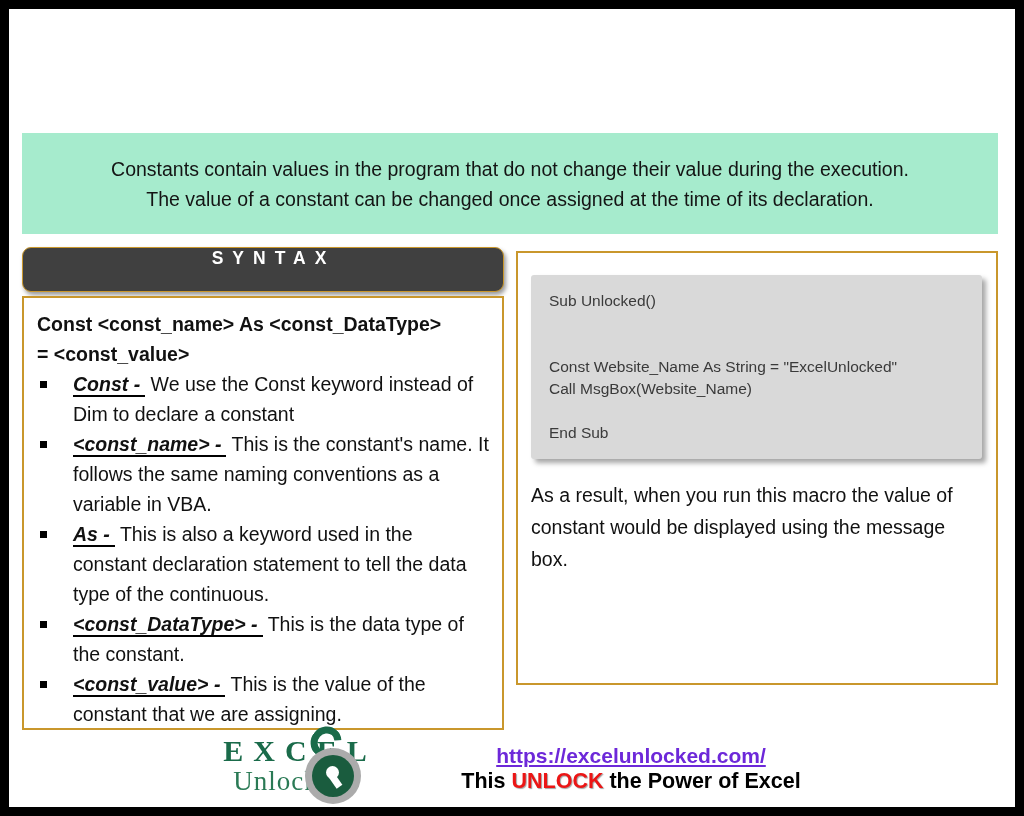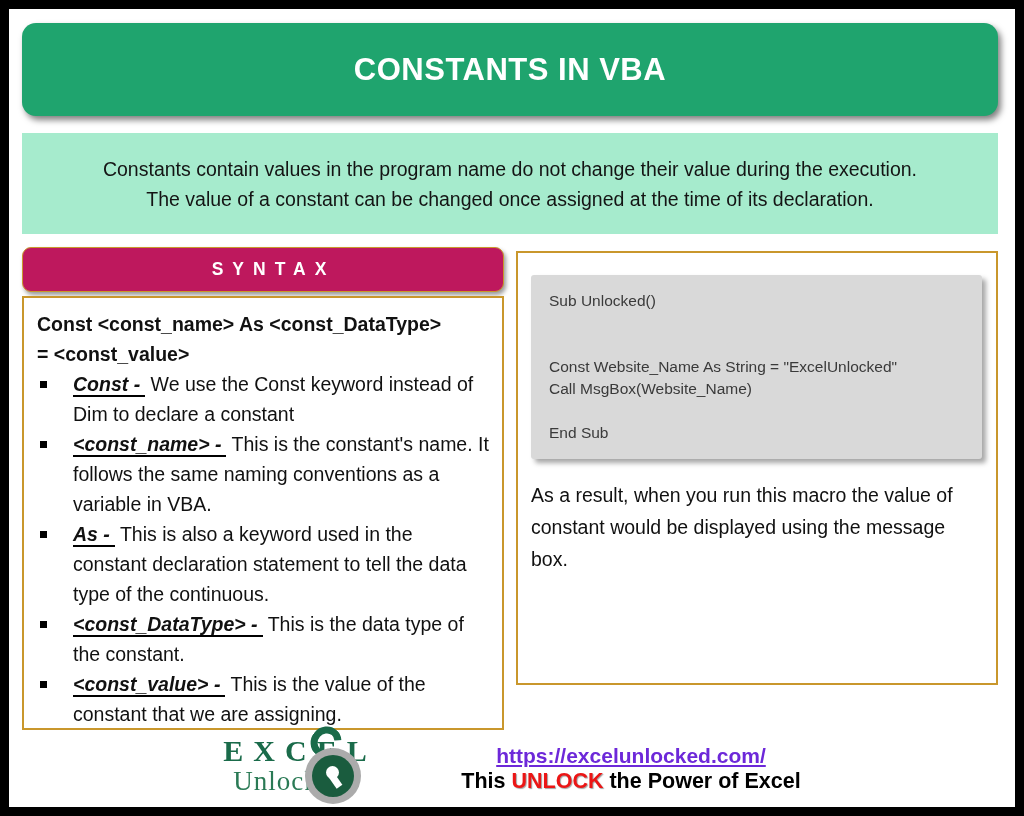--- a/index.html
+++ b/index.html
@@ -22,23 +22,23 @@
     position:absolute; left:13px; top:124px; width:976px; height:101px;
     background:#A6EBCD; display:flex; flex-direction:column; justify-content:center;
     text-align:center; color:#141414; font-size:19.5px; line-height:30px;
   }
 
   
   .column { position:absolute; top:238px; width:482px; }
   .column.left { left:13px; }
   .column.right { left:507px; }
   .pill {
-    height:45px; background:#be185d; border:1px solid #C9972C; border-radius:9px;
+    height:45px; background:#404040; border:1px solid #C9972C; border-radius:9px;
     box-shadow:2px 3px 4px rgba(0,0,0,0.4);
-    display:flex; align-items:center; justify-content:center;padding-left:12px;
+    display:flex; align-items:flex-start; justify-content:center;padding-left:12px;
   }
   .pill span { color:#fff; font-size:17.5px; font-weight:bold; letter-spacing:9px; text-indent:9px; }
   .box {
     margin-top:4px; height:434px; background:#fff;
     border:2px solid #C9972C; padding:11px 13px 0 13px; overflow:hidden;
   }
 
   
   .declaration { font-size:19.5px; font-weight:bold; line-height:30px; color:#111; }
   ul.bullets { list-style:none; margin-top:0; }
@@ -92,26 +92,23 @@
   .url { font-size:21px; font-weight:bold; color:#6d28d9; text-decoration:underline; }
   .tagline { font-size:21.5px; font-weight:bold; color:#000; }
   .tagline .hl { color:#EC1515; text-shadow:1px 1px 1px rgba(110,110,110,0.65); }
 </style>
 </head>
 <body>
 
 <div class="page">
   <div class="inner">
 
-    <div class="banner">
-      <h1>CONSTANTS IN VBA</h1>
-    </div>
 
     <div class="intro">
-      <div>Constants contain values in the program name do not change their value during the execution.</div>
+      <div>Constants contain values in the program that do not change their value during the execution.</div>
       <div>The value of a constant can be changed once assigned at the time of its declaration.</div>
     </div>
 
     <div class="column left">
       <div class="pill">
         <span>SYNTAX</span>
       </div>
       <div class="box">
         <div class="declaration">
           <div>Const &lt;const_name&gt; As &lt;const_DataType&gt;</div>

